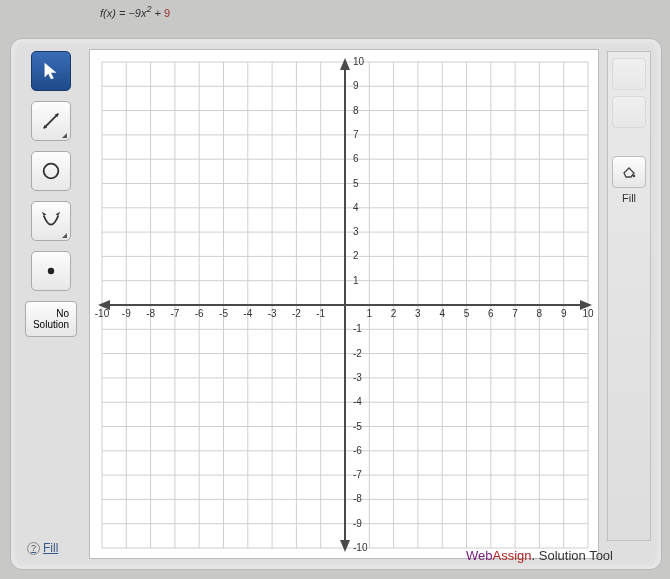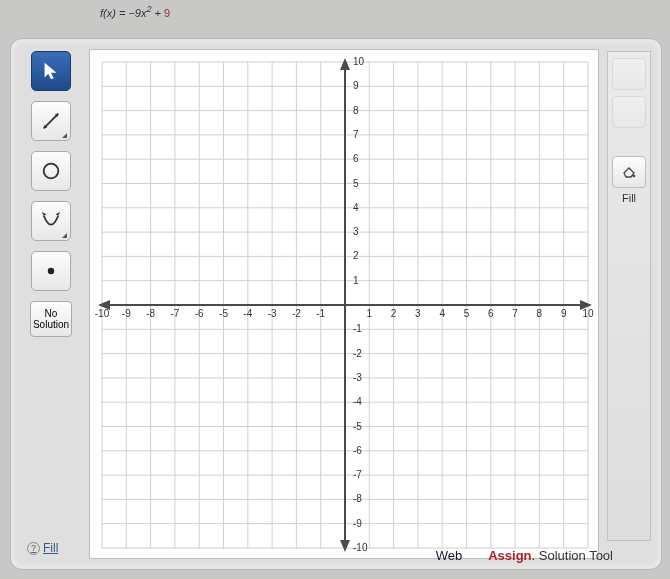--- a/index.html
+++ b/index.html
@@ -57,31 +57,31 @@
   .tool .sub {
     position: absolute;
     right: 3px;
     bottom: 2px;
     width: 0; height: 0;
     border-left: 5px solid transparent;
     border-bottom: 5px solid #555;
   }
   .tool svg { width: 22px; height: 22px; }
   .nosol {
-    width: 42px;
+    width: 52px;
     height: 36px;
     margin: 0 auto 6px auto;
     background: linear-gradient(#fdfdfd,#e7e7e7);
     border: 1px solid #a9aaa9;
     border-radius: 4px;
     font-size: 10px;
     display: flex;
     align-items: center;
     justify-content: center;
-    text-align: center;
+    text-align: right;
     line-height: 1.1;
     cursor: pointer;
   }
   .help {
     position: absolute;
     left: 16px;
     bottom: 14px;
     font-size: 12px;
     color: #3a5a8a;
     text-decoration: underline;
@@ -127,22 +127,22 @@
   }
   .rail-btn.disabled { opacity: 0.35; cursor: default; }
   .rail-label { font-size: 11px; text-align: center; color:#333; margin-top:2px; }
   .footer {
     position: absolute;
     right: 48px;
     bottom: 6px;
     font-size: 13px;
     color: #333;
   }
-  .footer .wa { color:#0f172a;text-align:center; }
-  .footer .assign { color:#b02020; font-weight:bold;margin-left:26px; }
+  .footer .wa { color:#701a75;text-align:center; }
+  .footer .assign { color:#b02020; font-weight:normal; }
   .grid line { stroke: #cfcfcf; stroke-width: 1; }
   .axis line { stroke: #4a4a4a; stroke-width: 2; }
   .ticklabel { font-size: 10px; fill: #333; font-family: Arial; }
 </style>
 </head>
 <body>
 
 <div class="equation">
   <span>f(x) = </span><span>−9</span><span>x</span><sup>2</sup><span> + </span><span class="const">9</span>
 </div>

